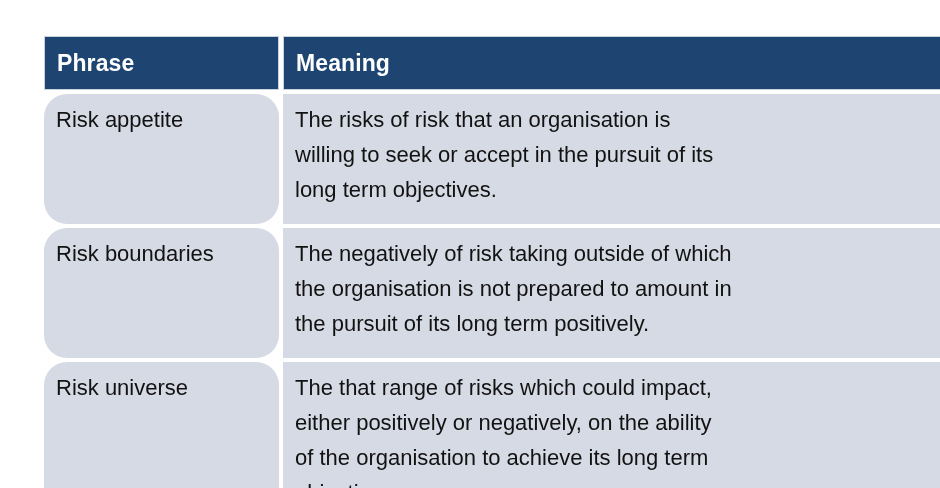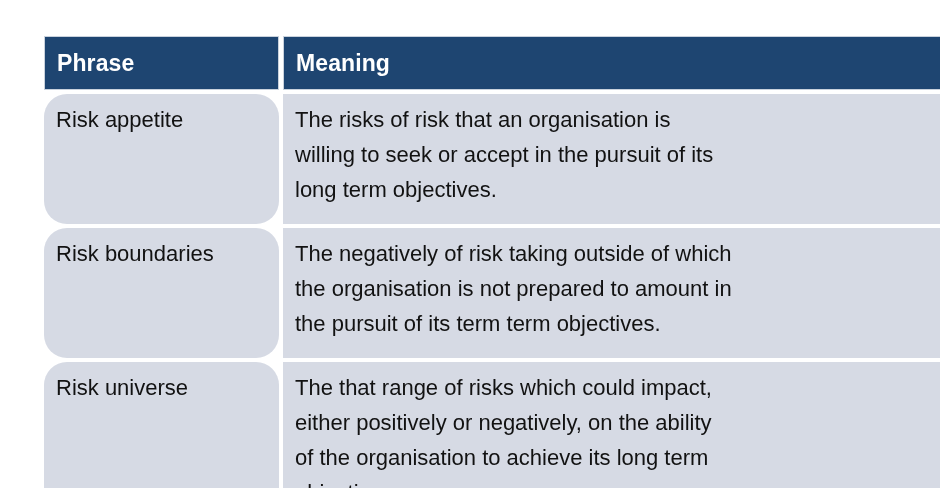--- a/index.html
+++ b/index.html
@@ -100,21 +100,21 @@
             <span class="meaning-line">The risks of risk that an organisation is</span>
             <span class="meaning-line">willing to seek or accept in the pursuit of its</span>
             <span class="meaning-line">long term objectives.</span>
           </td>
         </tr>
         <tr class="row-2">
           <td class="phrase-cell">Risk boundaries</td>
           <td class="meaning-cell">
             <span class="meaning-line">The negatively of risk taking outside of which</span>
             <span class="meaning-line">the organisation is not prepared to amount in</span>
-            <span class="meaning-line">the pursuit of its term term objectives.</span>
+            <span class="meaning-line">the pursuit of its long term positively.</span>
           </td>
         </tr>
         <tr class="row-3">
           <td class="phrase-cell">Risk universe</td>
           <td class="meaning-cell">
             <span class="meaning-line">The that range of risks which could impact,</span>
             <span class="meaning-line">either positively or negatively, on the ability</span>
             <span class="meaning-line">of the organisation to achieve its long term</span>
             <span class="meaning-line">objectives.</span>
           </td>

